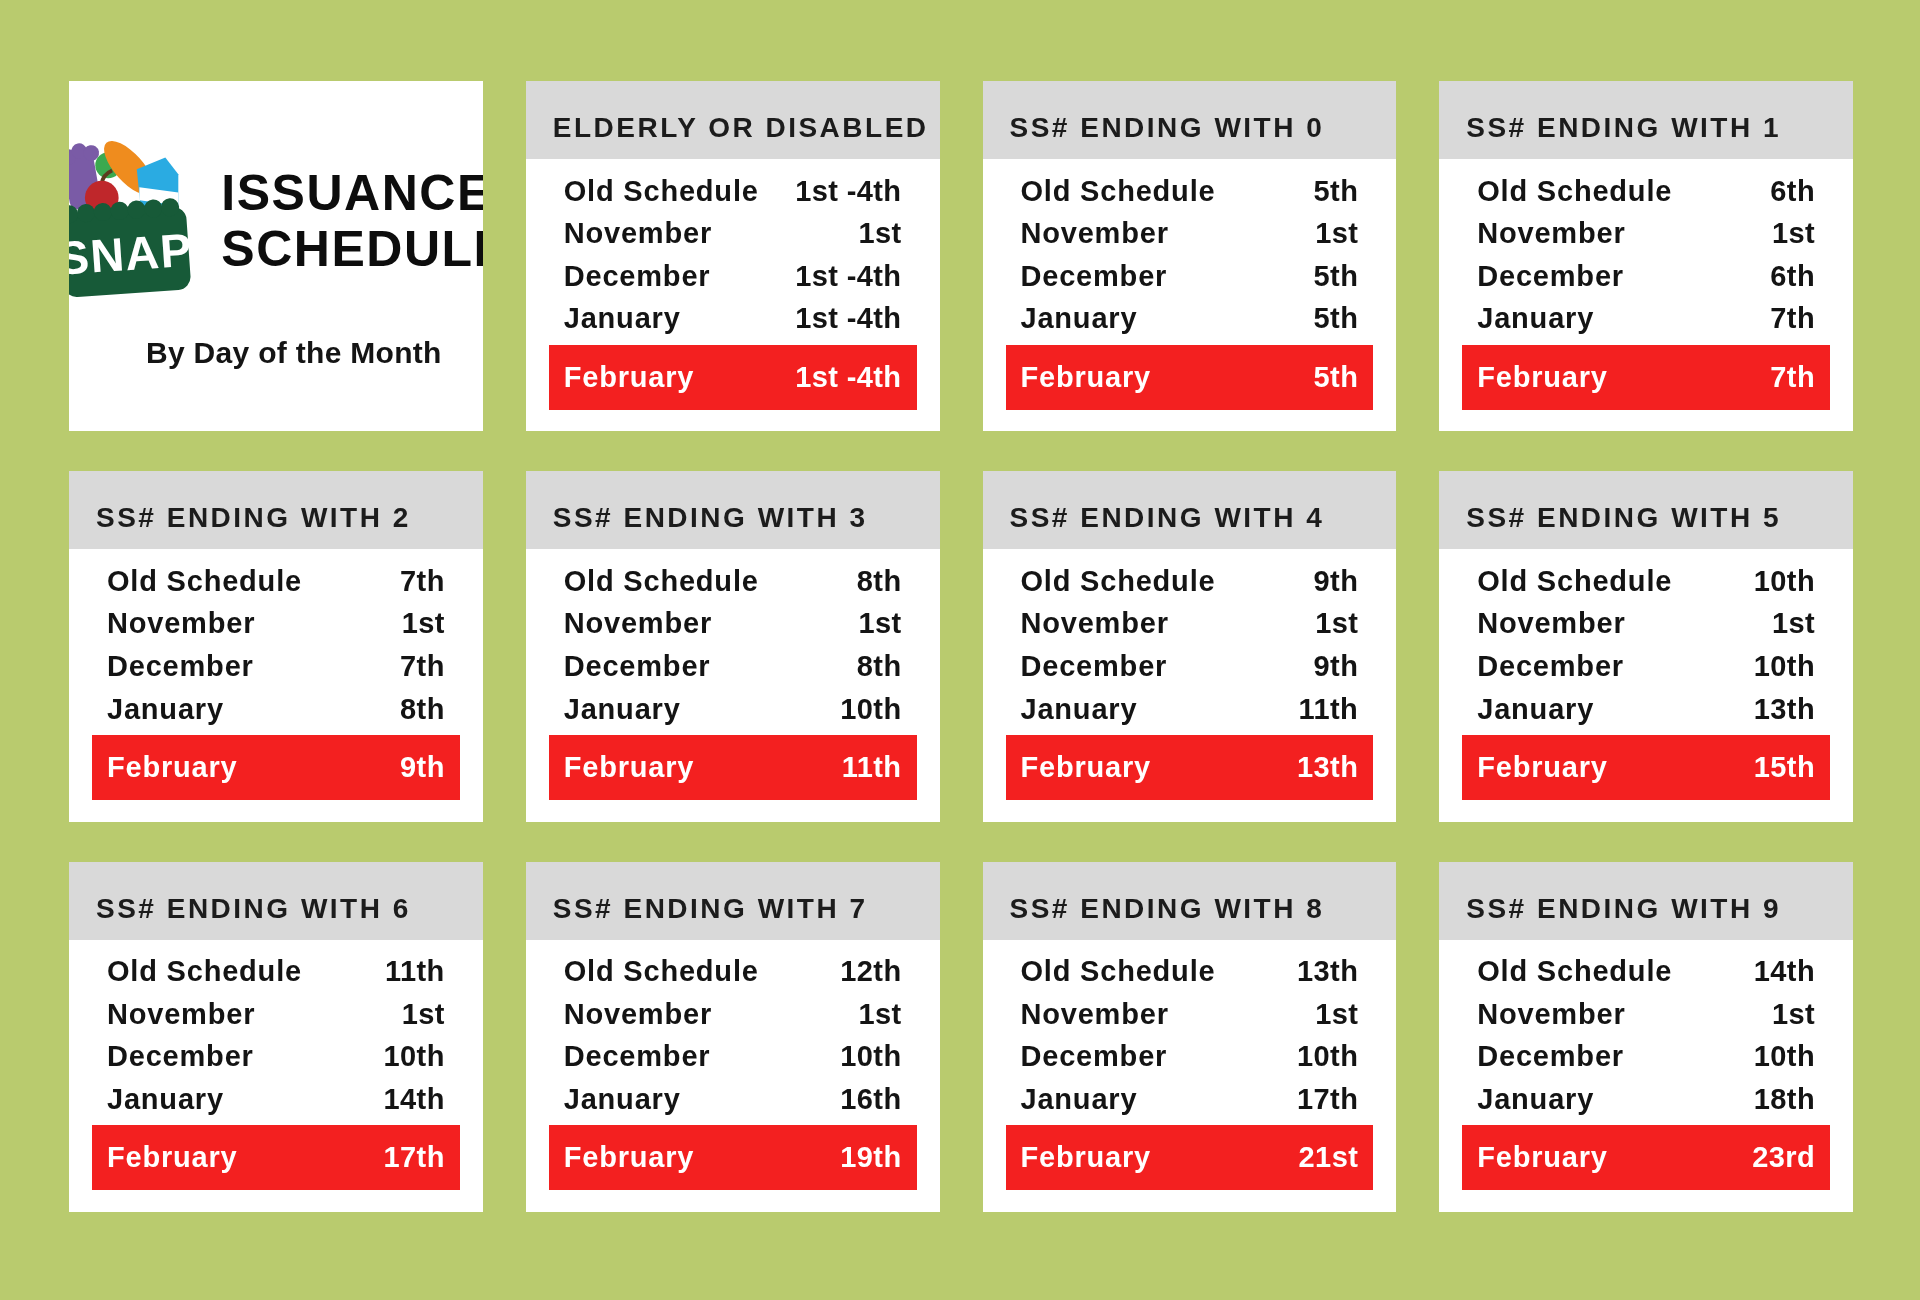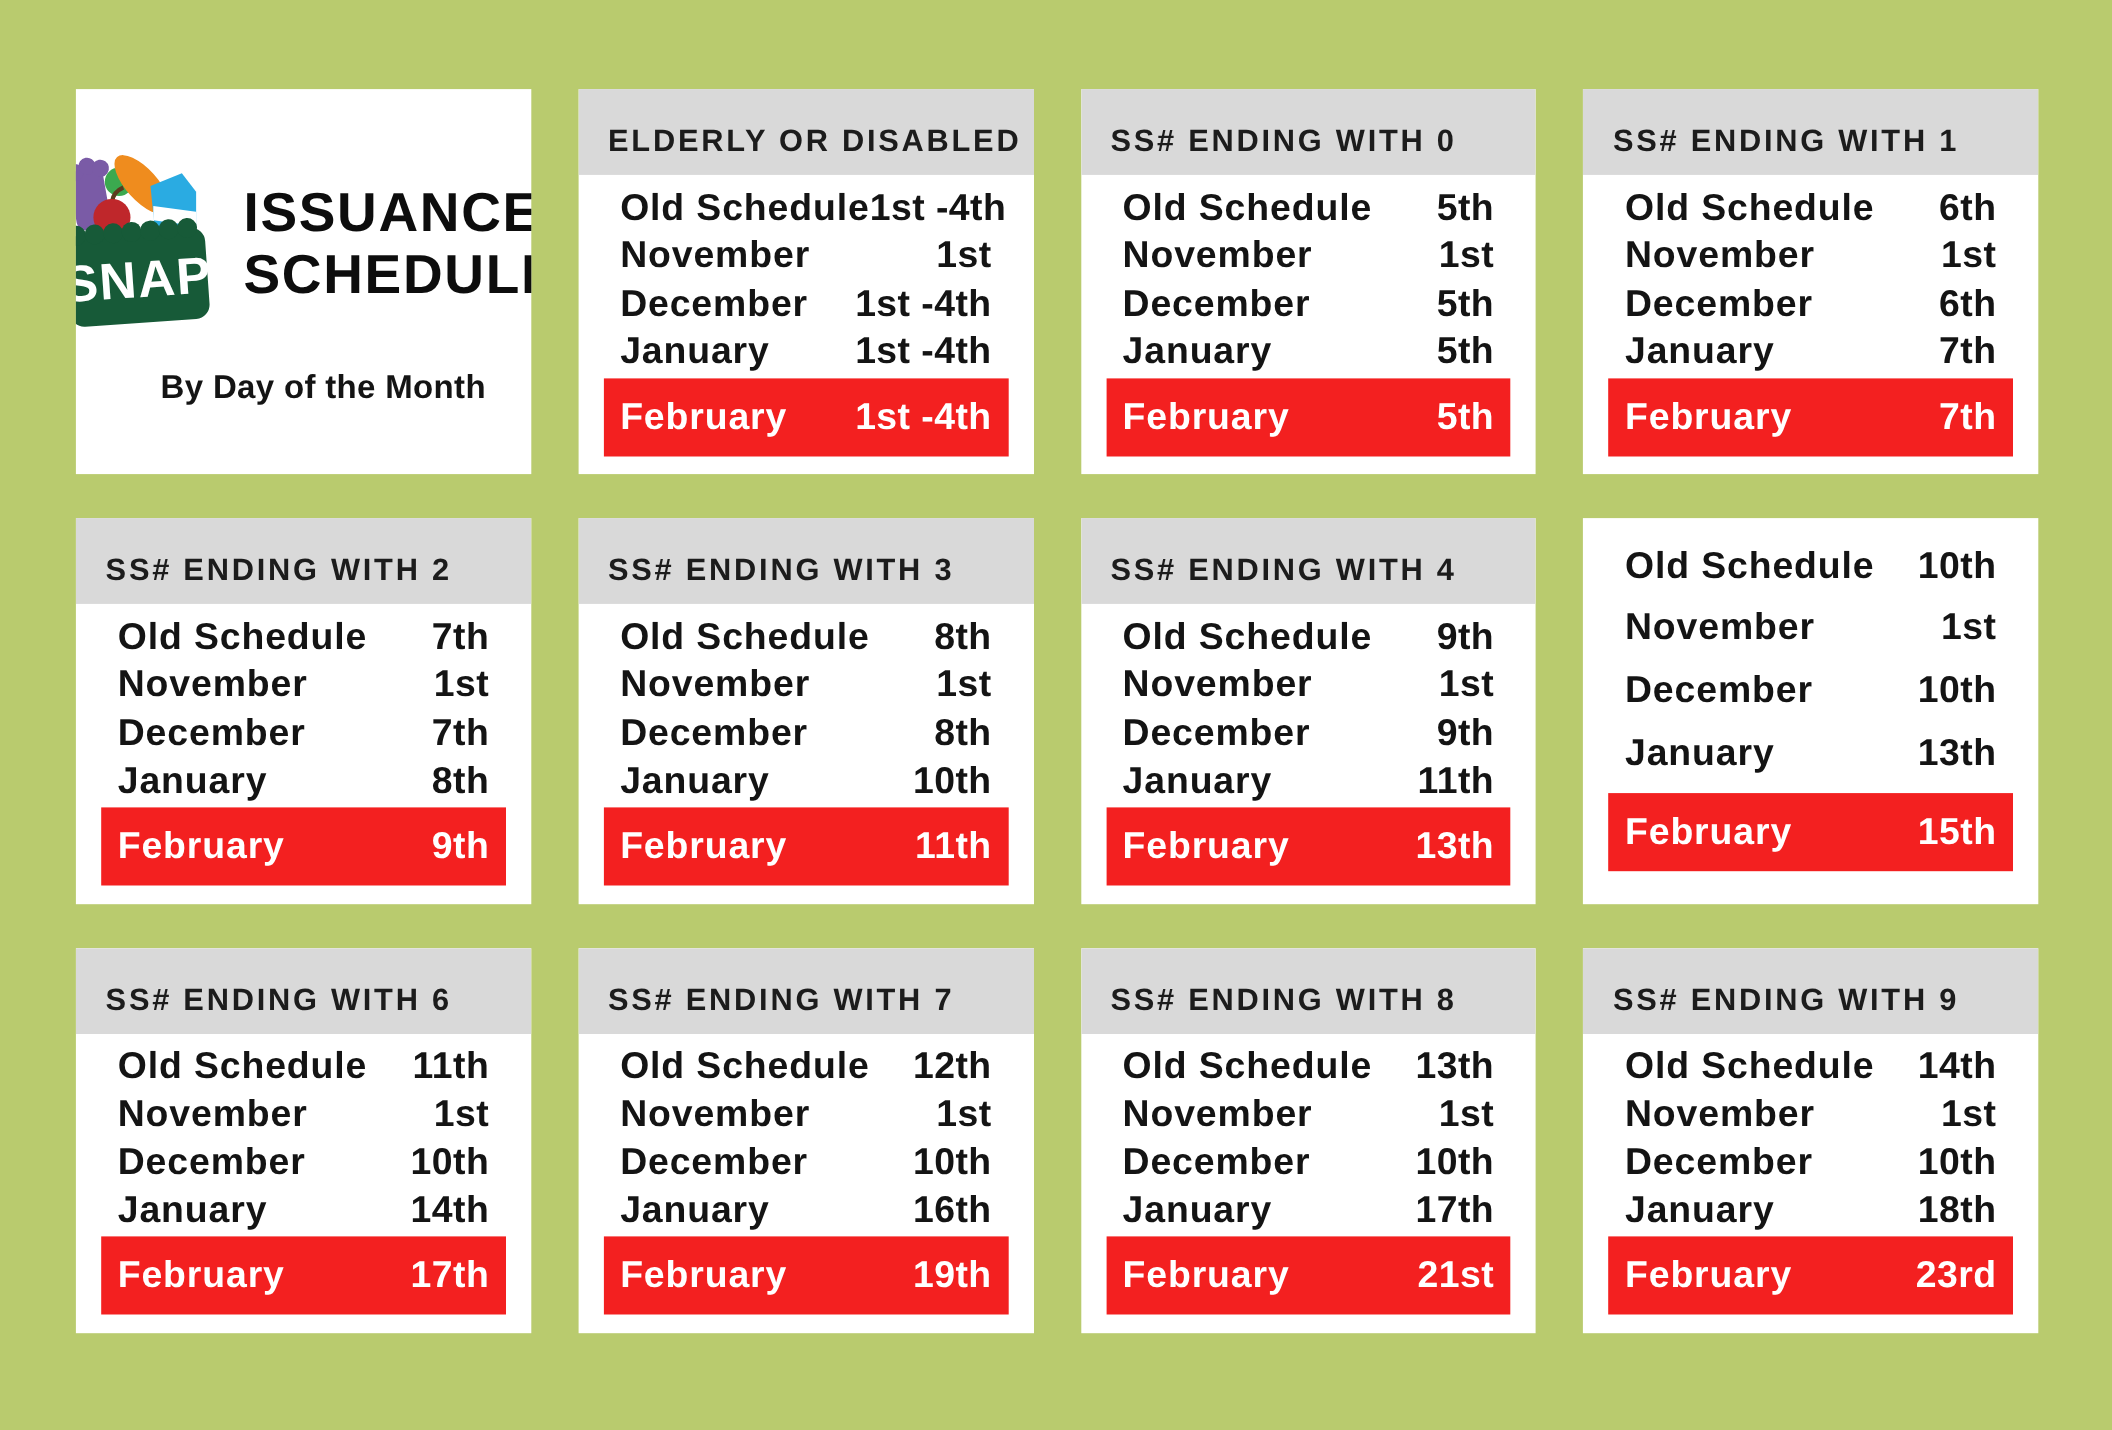--- a/index.html
+++ b/index.html
@@ -43,21 +43,21 @@
   }
   .card-body{
     flex:1;
     display:flex;flex-direction:column;
     justify-content:space-evenly;
     padding:6px 0 12px;
   }
   .row{
     display:flex;justify-content:space-between;align-items:center;
     padding:0 38px;
-    font-size:34px;font-weight:bold;
+    font-size:29px;font-weight:bold;
     white-space:nowrap;
   }
   .row-label{letter-spacing:0.8px;}
   .row-value{letter-spacing:0.4px;}
   .row.highlight{
     background:var(--red);
     color:#ffffff;
     margin:0 23px;
     padding:16px 15px;
   }
@@ -295,20 +295,23 @@
         <span class="row-value">11th</span>
       </div>
       <div class="row highlight">
         <span class="row-label">February</span>
         <span class="row-value">13th</span>
       </div>
     </div>
   </section>
 
   <section class="card">
+    <header class="card-header">
+      <span class="card-title">SS# ENDING WITH 5</span>
+    </header>
     <div class="card-body">
       <div class="row">
         <span class="row-label">Old Schedule</span>
         <span class="row-value">10th</span>
       </div>
       <div class="row">
         <span class="row-label">November</span>
         <span class="row-value">1st</span>
       </div>
       <div class="row">

